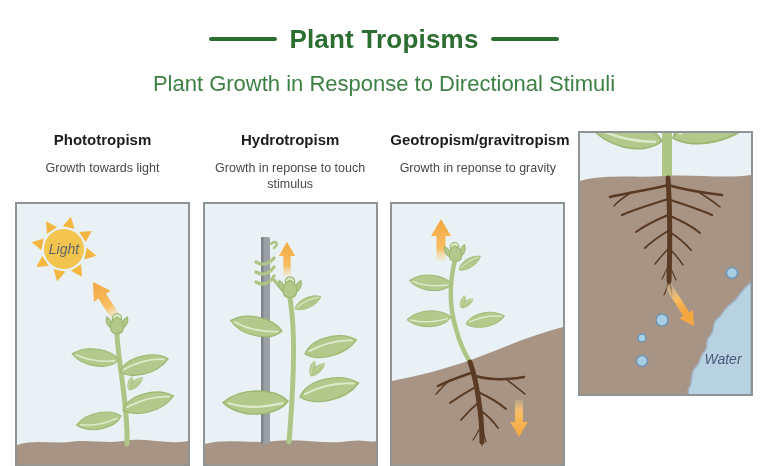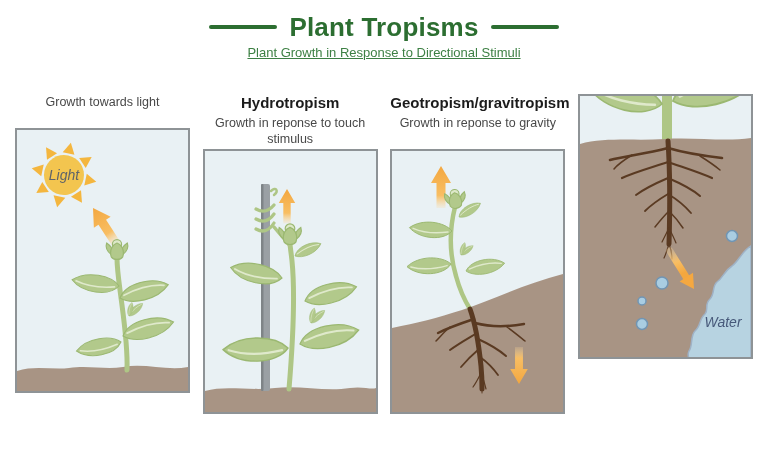--- a/index.html
+++ b/index.html
@@ -5,29 +5,29 @@
   :root{
     --title-green:#2c6e31; --subtitle-green:#3d8044; --heading-text:#1c1c1c; --caption-text:#484848;
     --sky:#e9f1f4; --soil:#a89484; --plant-green:#aec685; --leaf-green:#b2c98b; --leaf-vein:#dfe9cb;
     --root-brown:#5a3a22; --arrow-orange:#f6ad47; --sun-yellow:#f3c54f; --sun-ray:#f4b63e;
     --pole-gray:#9aa0a4; --water-blue:#b7d3e1; --water-text:#47597a; --panel-border:#8e9396;
     --light-label:#5f6469;
   }
   html,body{margin:0;padding:0;}
   body{width:768px;height:466px;background:#ffffff;font-family:"Liberation Sans",sans-serif;overflow:hidden;}
   .canvas{position:relative;width:768px;height:466px;background:#fff;}
-  header{text-align:center;padding-top:12px;}
+  header{text-align:center;padding-top:24px;}
   .title-row{display:flex;align-items:center;justify-content:center;gap:12px;height:30px;}
   .dash{width:68px;height:4px;border-radius:2px;background:var(--title-green);}
   h1{margin:0;font-size:26px;font-weight:bold;color:var(--title-green);letter-spacing:.2px;}
-  .subtitle{margin-top:3px;font-size:13px;color:var(--subtitle-green);text-decoration:underline;}
+  .subtitle{margin-top:17px;font-size:22px;color:var(--subtitle-green);}
   .panels{display:flex;justify-content:space-between;padding:0 15px;margin-top:34px;}
   .panel{width:175px;display:flex;flex-direction:column;}
   .panel h2{margin:0 0 4px;font-size:15px;font-weight:bold;text-align:center;color:var(--heading-text);white-space:nowrap;}
-  .caption{margin:0;min-height:34px;font-size:12.5px;line-height:1.3;text-align:center;color:var(--caption-text);}
+  .caption{margin:8px;min-height:34px;font-size:12.5px;line-height:1.3;text-align:center;color:var(--caption-text);}
   .art{width:175px;height:265px;border:2px solid var(--panel-border);box-sizing:border-box;background:var(--sky);font-style:italic;}
   .art svg{display:block;}
   
   .sky{fill:var(--sky);}
   .soil{fill:var(--soil);}
   .stem{stroke:var(--plant-green);fill:none;stroke-linecap:round;}
   .leaf-fill{fill:var(--leaf-green);stroke:#9bb871;stroke-width:1;}
   .leaf-vein{stroke:var(--leaf-vein);stroke-width:1.6;fill:none;stroke-linecap:round;}
   .bud-tip{fill:#dde8c9;stroke:#9bb871;stroke-width:1;}
   .ray{fill:var(--sun-ray);}
@@ -81,20 +81,21 @@
       <span class="dash"></span>
       <h1>Plant Tropisms</h1>
       <span class="dash"></span>
     </div>
     <div class="subtitle">Plant Growth in Response to Directional Stimuli</div>
   </header>
 
   <div class="panels">
 
     <section class="panel">
+      <h2>Phototropism</h2>
       <p class="caption">Growth towards light</p>
       <div class="art">
         <svg viewBox="0 0 171 261" width="171" height="261">
           <rect class="sky" width="171" height="261"></rect>
           <path class="soil" d="M0,241 C18,235 35,240 52,238 C72,235 88,240 106,237 C128,233 150,241 171,237 L171,261 L0,261 Z"></path>
           <g transform="translate(47,45) rotate(12)">
             <g>
               <path class="ray" d="M0,-33 L6,-22 L-6,-22 Z"></path>
               <path class="ray" d="M0,-33 L6,-22 L-6,-22 Z" transform="rotate(45)"></path>
               <path class="ray" d="M0,-33 L6,-22 L-6,-22 Z" transform="rotate(90)"></path>

